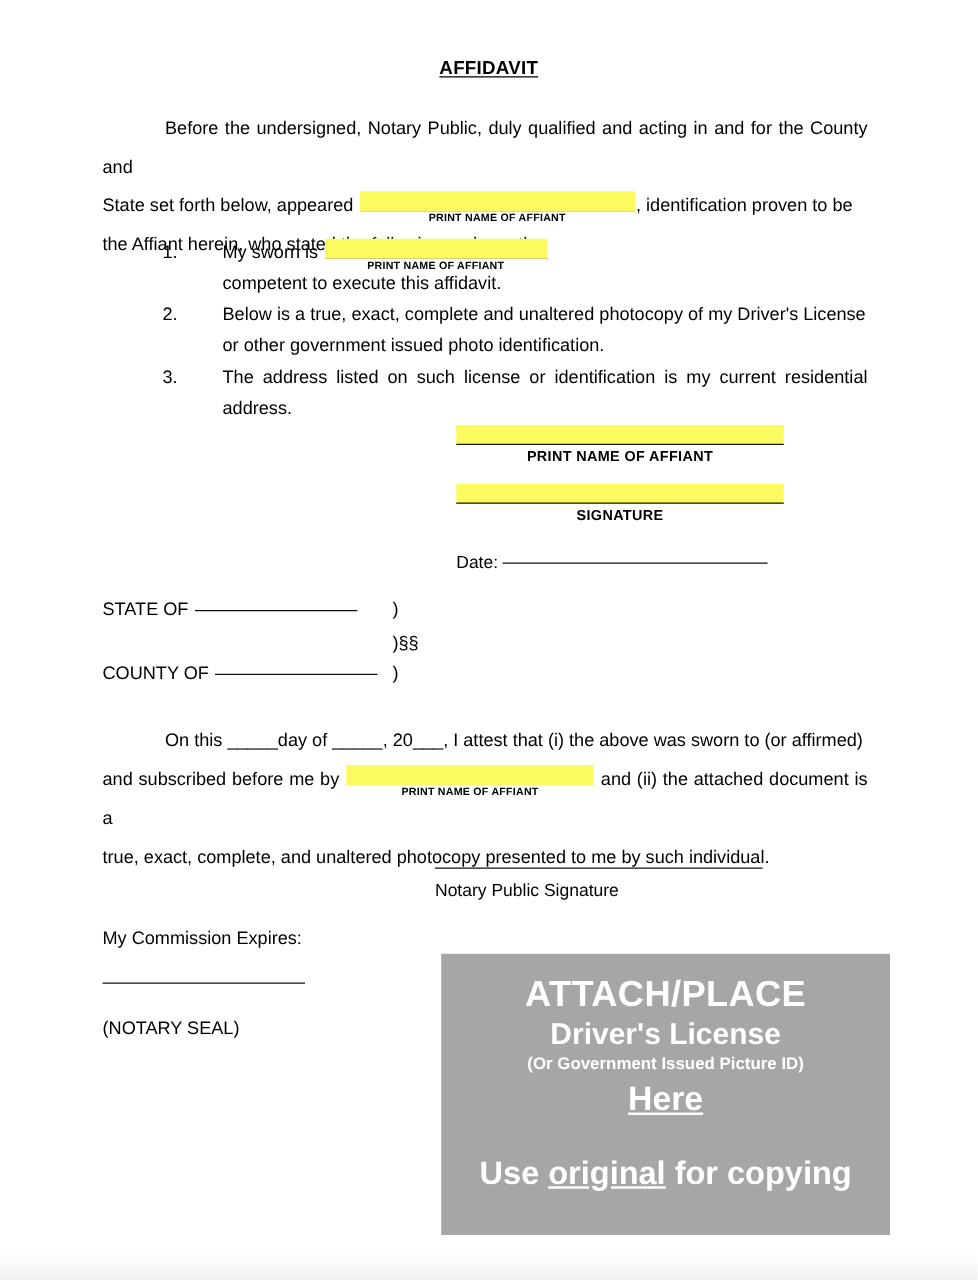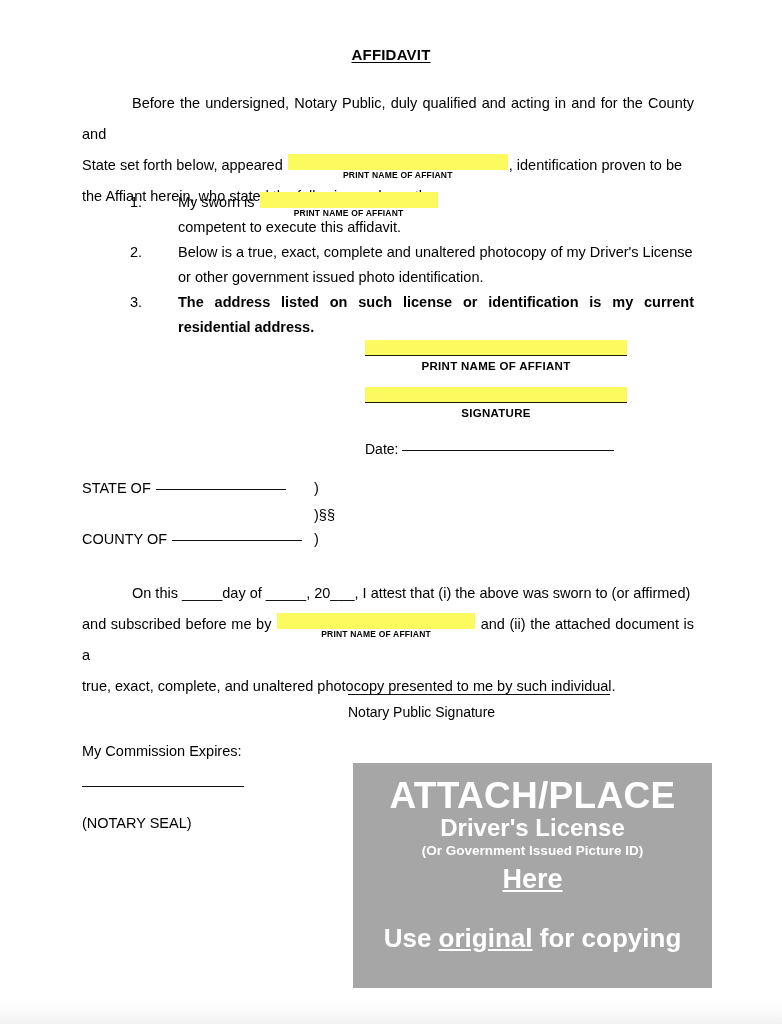--- a/index.html
+++ b/index.html
@@ -102,21 +102,21 @@
     line-height: 25px;
     padding-left: 96px;
     margin-bottom: 0px;
   }
   .li .num {
     position: absolute;
     left: 48px;
     top: 0;
   }
   .li .txt { display: block; }
-  .li.justify .txt { text-align: justify; text-justify: inter-word; font-weight: bold; }
+  .li.justify .txt { text-align: justify; text-justify: inter-word; }
   .li .fill { margin-bottom: -2px; }
 
   
   .sig-block {
     position: absolute;
     left: 365px;
     top: 340px;
     width: 300px;
   }
   .sig-line {
@@ -226,21 +226,21 @@
     top: 763px;
     width: 359px;
     height: 225px;
     background: #a6a6a6;
     color: #ffffff;
     text-align: center;
     box-sizing: border-box;
     padding-top: 16px;
   }
   .attach-l1 {
-    font-size: 37px;
+    font-size: 29px;
     font-weight: bold;
     line-height: 34px;
     letter-spacing: 0.3px;
   }
   .attach-l2 {
     font-size: 24px;
     font-weight: bold;
     line-height: 29px;
   }
   .attach-l3 {

